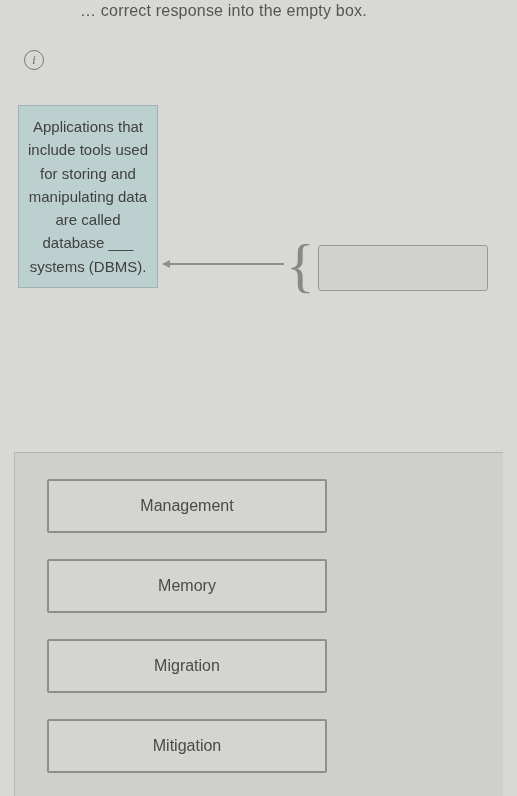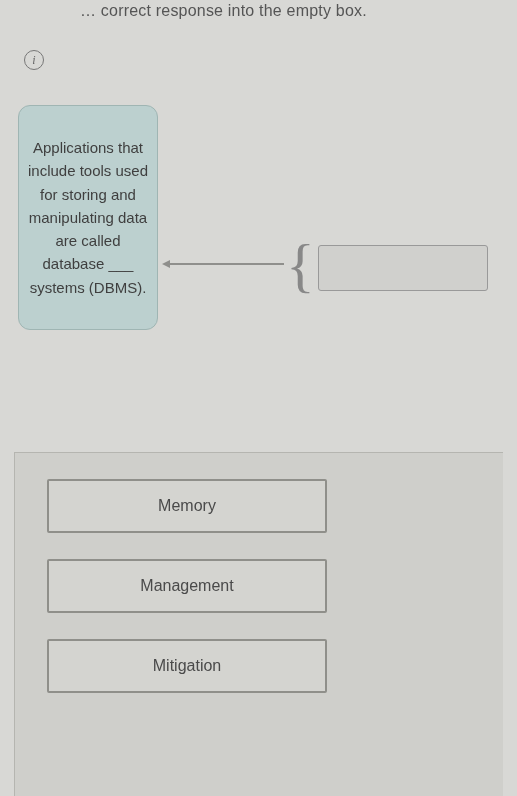--- a/index.html
+++ b/index.html
@@ -50,22 +50,22 @@
       right: 18px;
       height: 330px;
     }
     .prompt-box {
       position: absolute;
       top: 0;
       left: 0;
       width: 140px;
       background: #bcd0cf;
       border: 1px solid #9fb5b3;
-      border-radius: 12px;
-      padding: 30px 8px;
+      border-radius: 0;
+      padding: 9px 8px;
       text-align: center;
       font-size: 15px;
       line-height: 1.55;
       color: #3f3f3f;
     }
     .connector {
       position: absolute;
       top: 158px;
       left: 146px;
       width: 120px;
@@ -138,16 +138,17 @@
 </div>
 
 <div class="question-area">
   <div class="prompt-box">Applications that include tools used for storing and manipulating data are called database ___ systems (DBMS).</div>
   <div class="connector"></div>
   <div class="brace">{</div>
   <div class="drop-box"></div>
 </div>
 
 <div class="options-panel">
+  <div class="option">Management</div>
   <div class="option">Memory</div>
-  <div class="option">Management</div>
+  <div class="option">Migration</div>
   <div class="option">Mitigation</div>
 </div>
 
 </body></html>

